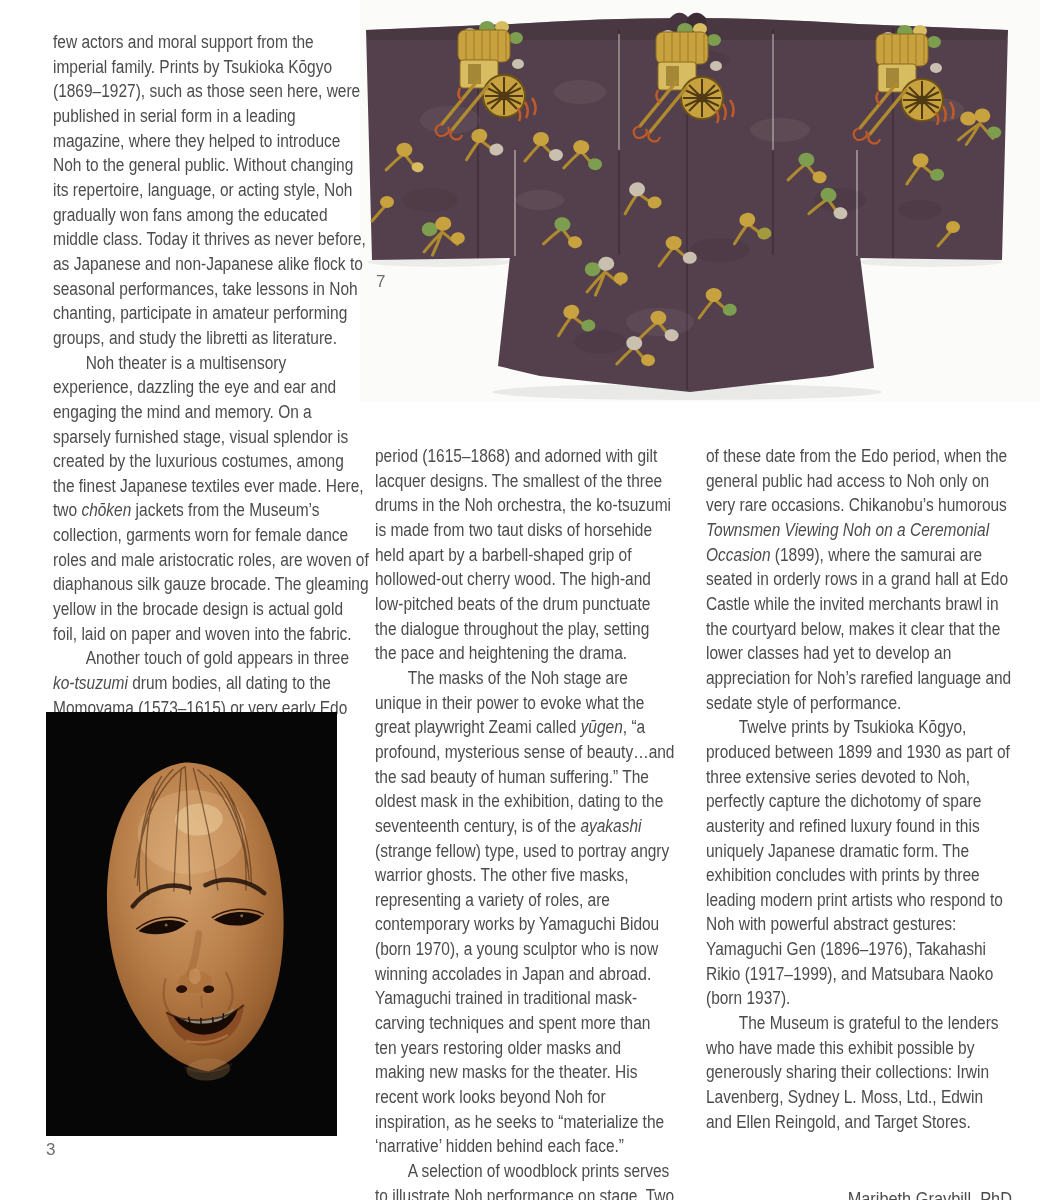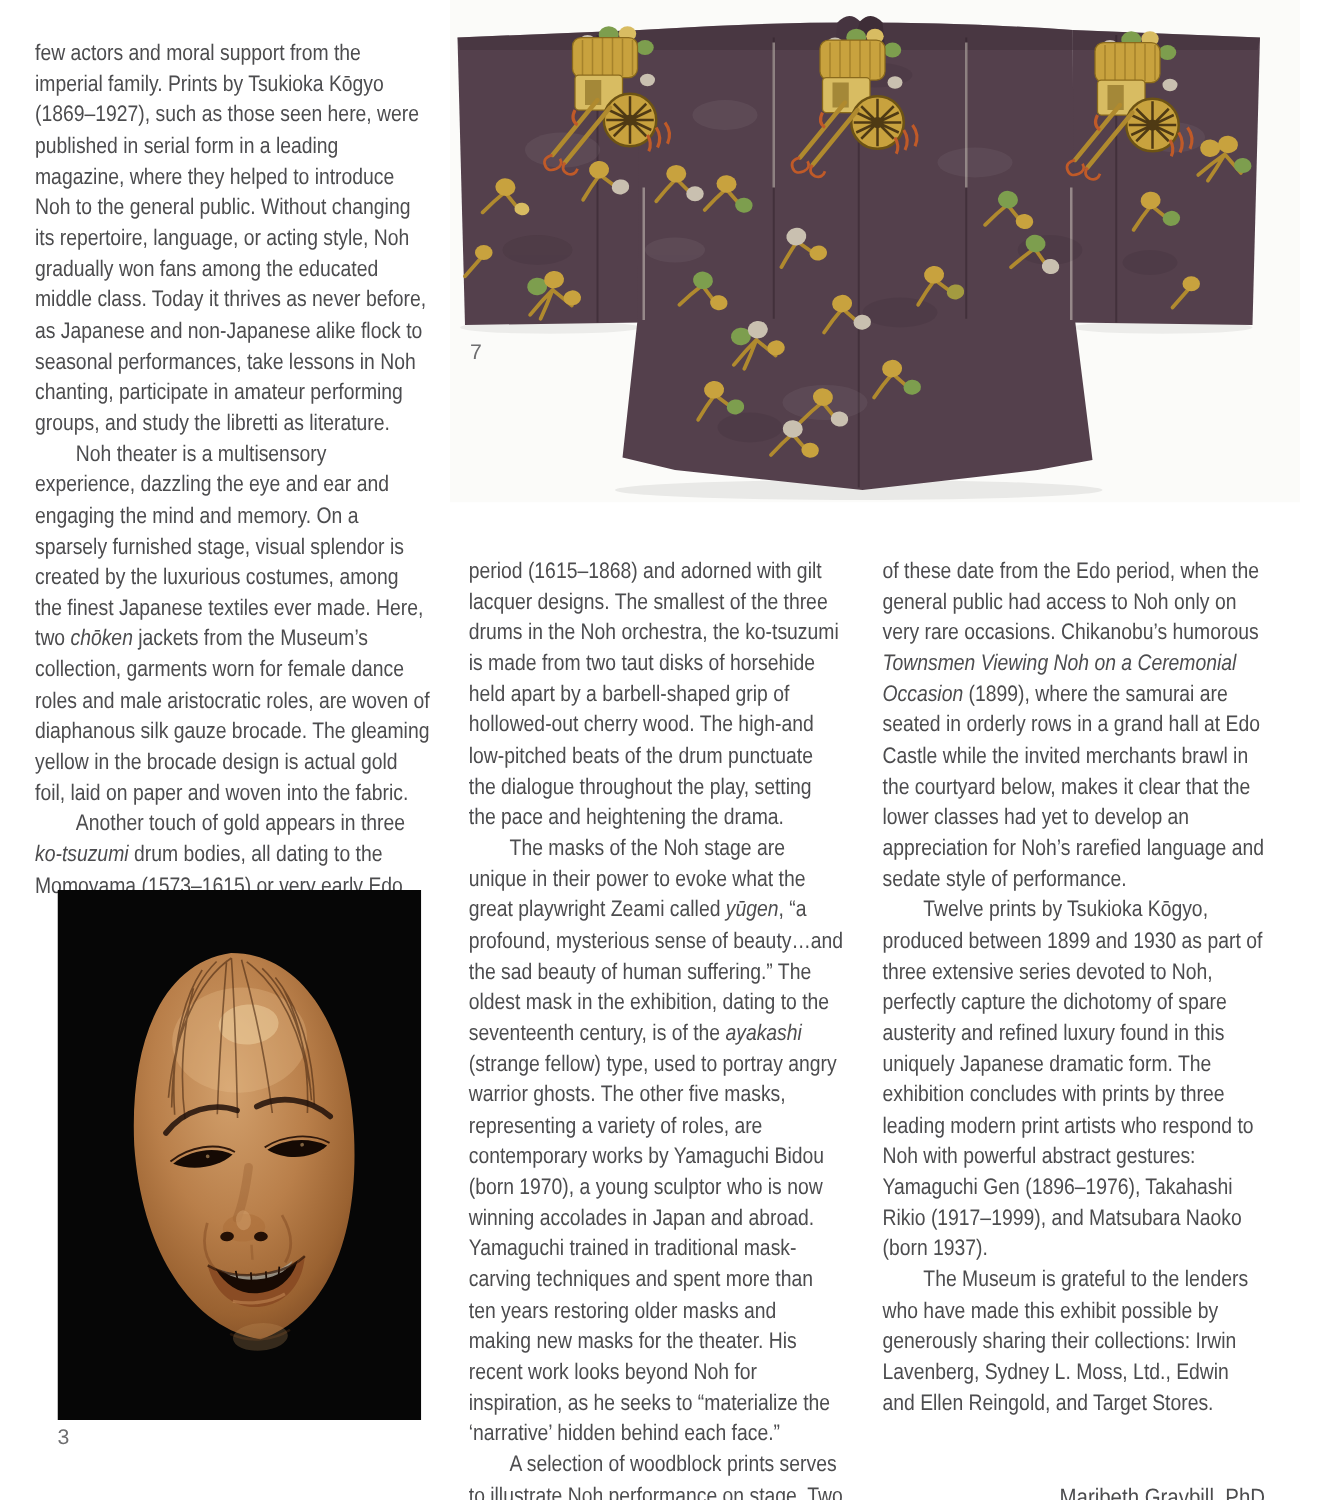--- a/index.html
+++ b/index.html
@@ -2,21 +2,21 @@
 <html style="--kimono-ground: #54404c; --kimono-gold: #c8a23e; --kimono-green: #7d9e4e; --kimono-silver: #c9c0b0; --kimono-red: #c05a28; --kimono-photo_bg: #fbfbf9; --mask-background: #060606; --mask-skin: #b97f4a; --text: #4c4c4e; --page-bg: #ffffff;"><head>
 <meta charset="utf-8">
 <style>
   html,body{margin:0;padding:0;}
   body{width:1058px;height:1200px;background:#fff;font-family:"Liberation Sans","DejaVu Sans",sans-serif;}
   .page{position:relative;width:1058px;height:1200px;background:var(--page-bg,#ffffff);overflow:hidden;}
   .col{position:absolute;color:var(--text,#4c4c4e);}
   .cond{transform:scaleX(0.86);transform-origin:0 0;width:116.28%;}
   .col p.para{margin:0;font-size:18px;line-height:24.65px;font-weight:400;}
   .col p.indent{text-indent:38px;}
-  .col-left{left:28px;top:30px;width:316px;}
+  .col-left{left:53px;top:30px;width:316px;}
   .col-mid{left:375px;top:444px;width:300px;}
   .col-right{left:706px;top:444px;width:306px;}
   .figlabel{position:absolute;color:#6e6e70;font-size:17px;}
   .signature{margin-top:52px;text-align:right;}
   .sig-name{font-size:19px;line-height:26px;}
   .fig{position:absolute;}
   svg{display:block;}
   
   .k-ground{fill:var(--kimono-ground,#54404c);}
   .k-gold{fill:var(--kimono-gold,#c8a23e);}

